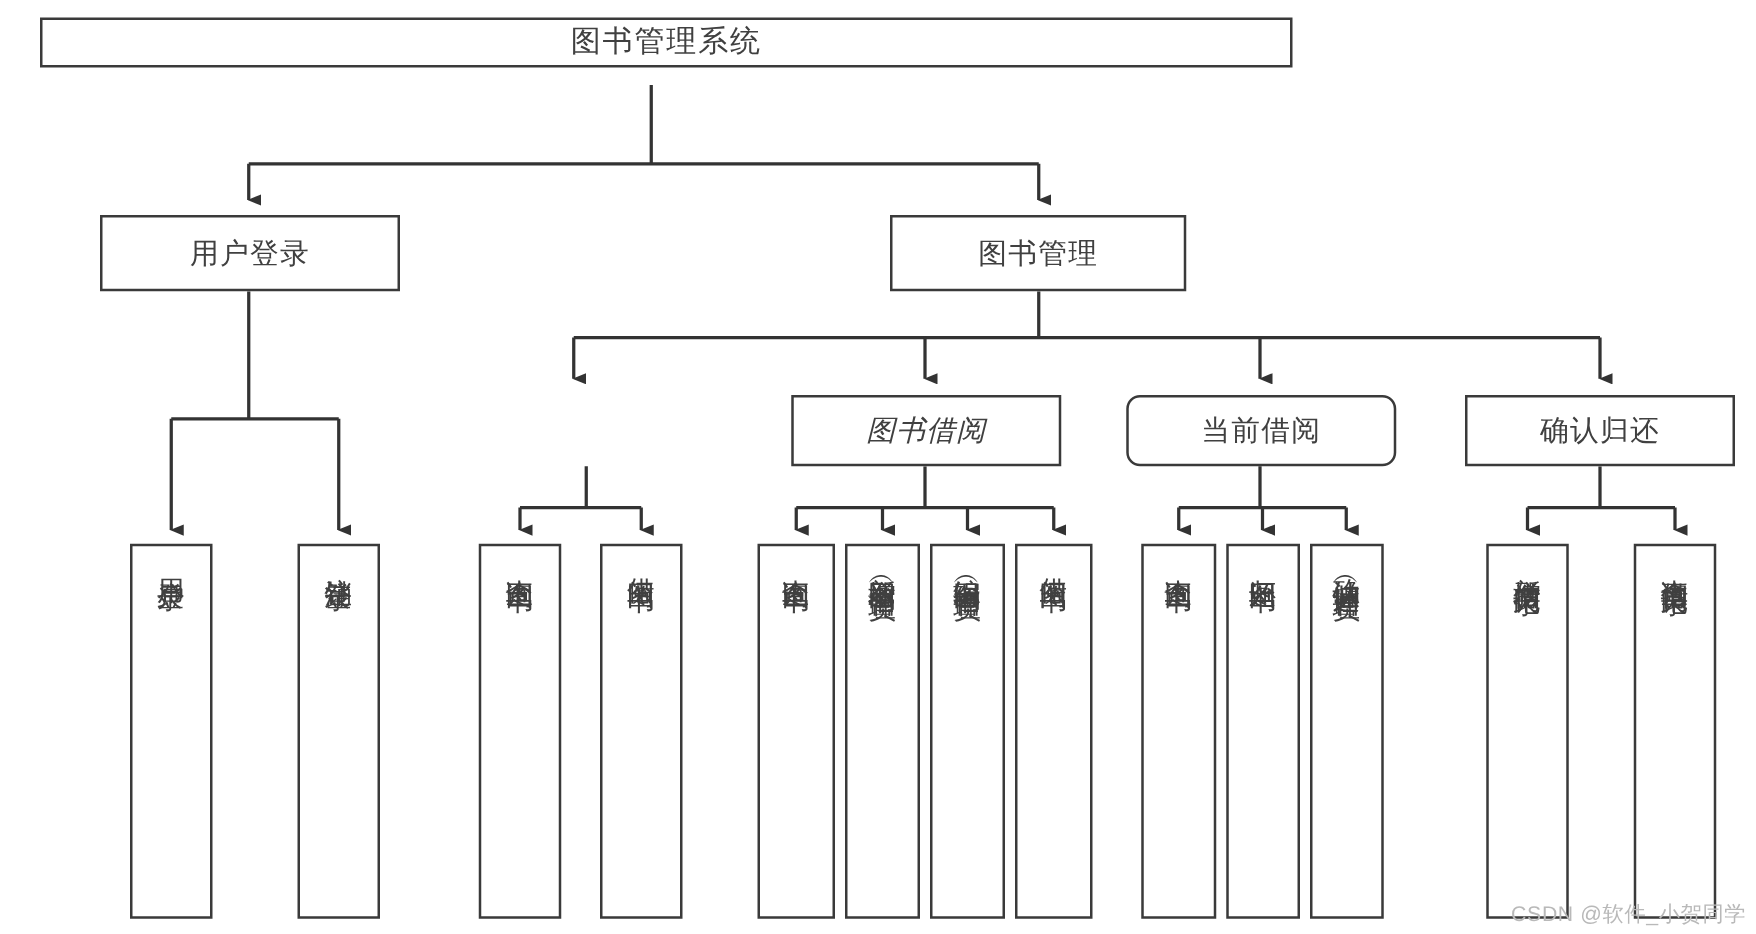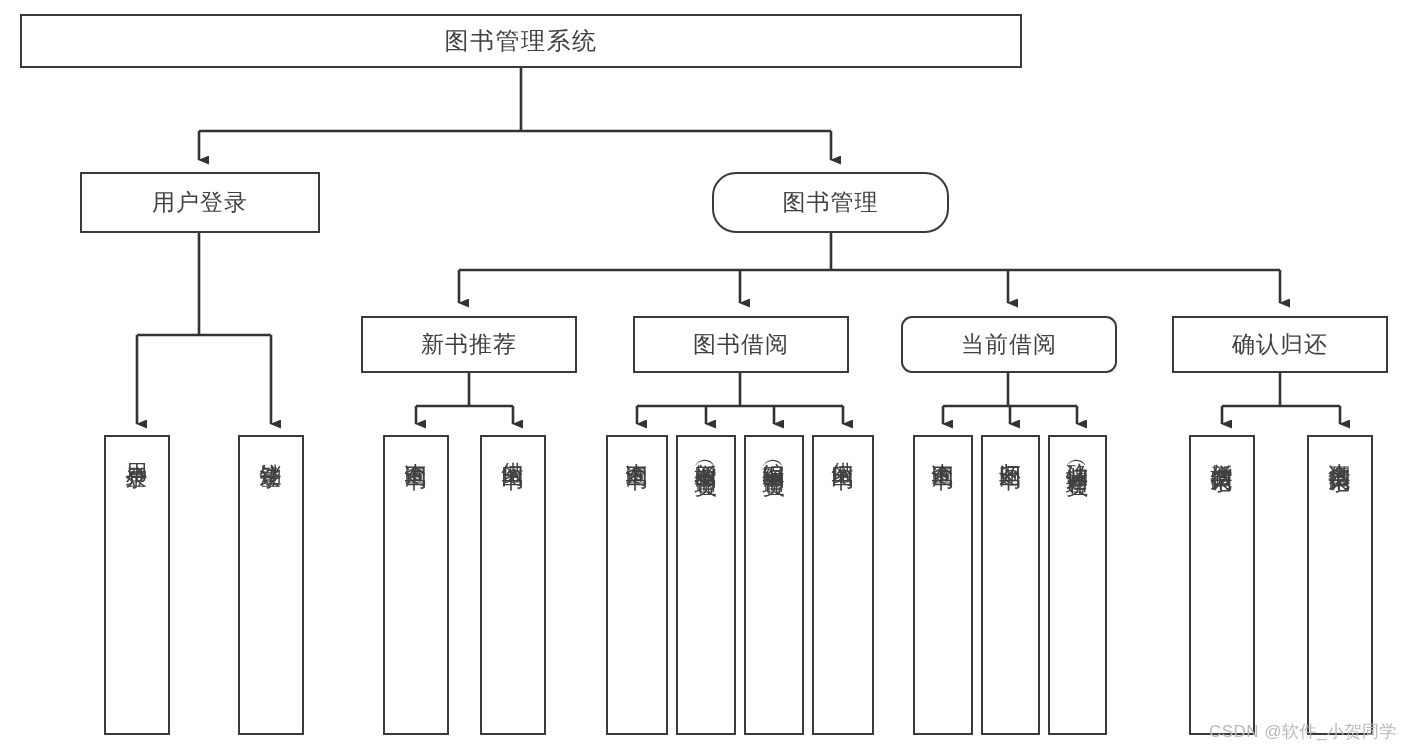--- a/index.html
+++ b/index.html
@@ -126,35 +126,32 @@
       <path d="M1010,406 L1010,424" marker-end="url(#arrow)"></path>
       <path d="M1077,406 L1077,424" marker-end="url(#arrow)"></path>
 
       <path d="M1280,373 L1280,406"></path>
       <path d="M1222,406 L1340,406"></path>
       <path d="M1222,406 L1222,424" marker-end="url(#arrow)"></path>
       <path d="M1340,406 L1340,424" marker-end="url(#arrow)"></path>
     </g>
   </svg>
 
-  <div class="node root horiz" style="left:20px; top:14px; width:1002px; height:54px;">
+  <div class="node root horiz" style="left:32px; top:14px; width:1002px; height:40px;">
     <span class="lbl">图书管理系统</span>
   </div>
 
   <div class="node horiz" style="left:80px; top:172px; width:240px; height:61px;">
     <span class="lbl">用户登录</span>
   </div>
-  <div class="node horiz" style="left:712px; top:172px; width:237px; height:61px;border-radius:24px;">
+  <div class="node horiz" style="left:712px; top:172px; width:237px; height:61px;">
     <span class="lbl">图书管理</span>
   </div>
 
-  <div class="node horiz" style="left:361px; top:316px; width:216px; height:57px;">
-    <span class="lbl">新书推荐</span>
-  </div>
-  <div class="node horiz" style="left:633px; top:316px; width:216px; height:57px;">
+  <div class="node horiz" style="left:633px; top:316px; width:216px; height:57px;font-style:italic;">
     <span class="lbl">图书借阅</span>
   </div>
   <div class="node horiz" style="left:901px; top:316px; width:216px; height:57px;border-radius:11px;">
     <span class="lbl">当前借阅</span>
   </div>
   <div class="node horiz" style="left:1172px; top:316px; width:216px; height:57px;">
     <span class="lbl">确认归还</span>
   </div>
 
   <div class="node vert" style="left:104px; top:435px; width:66px; height:300px;">

